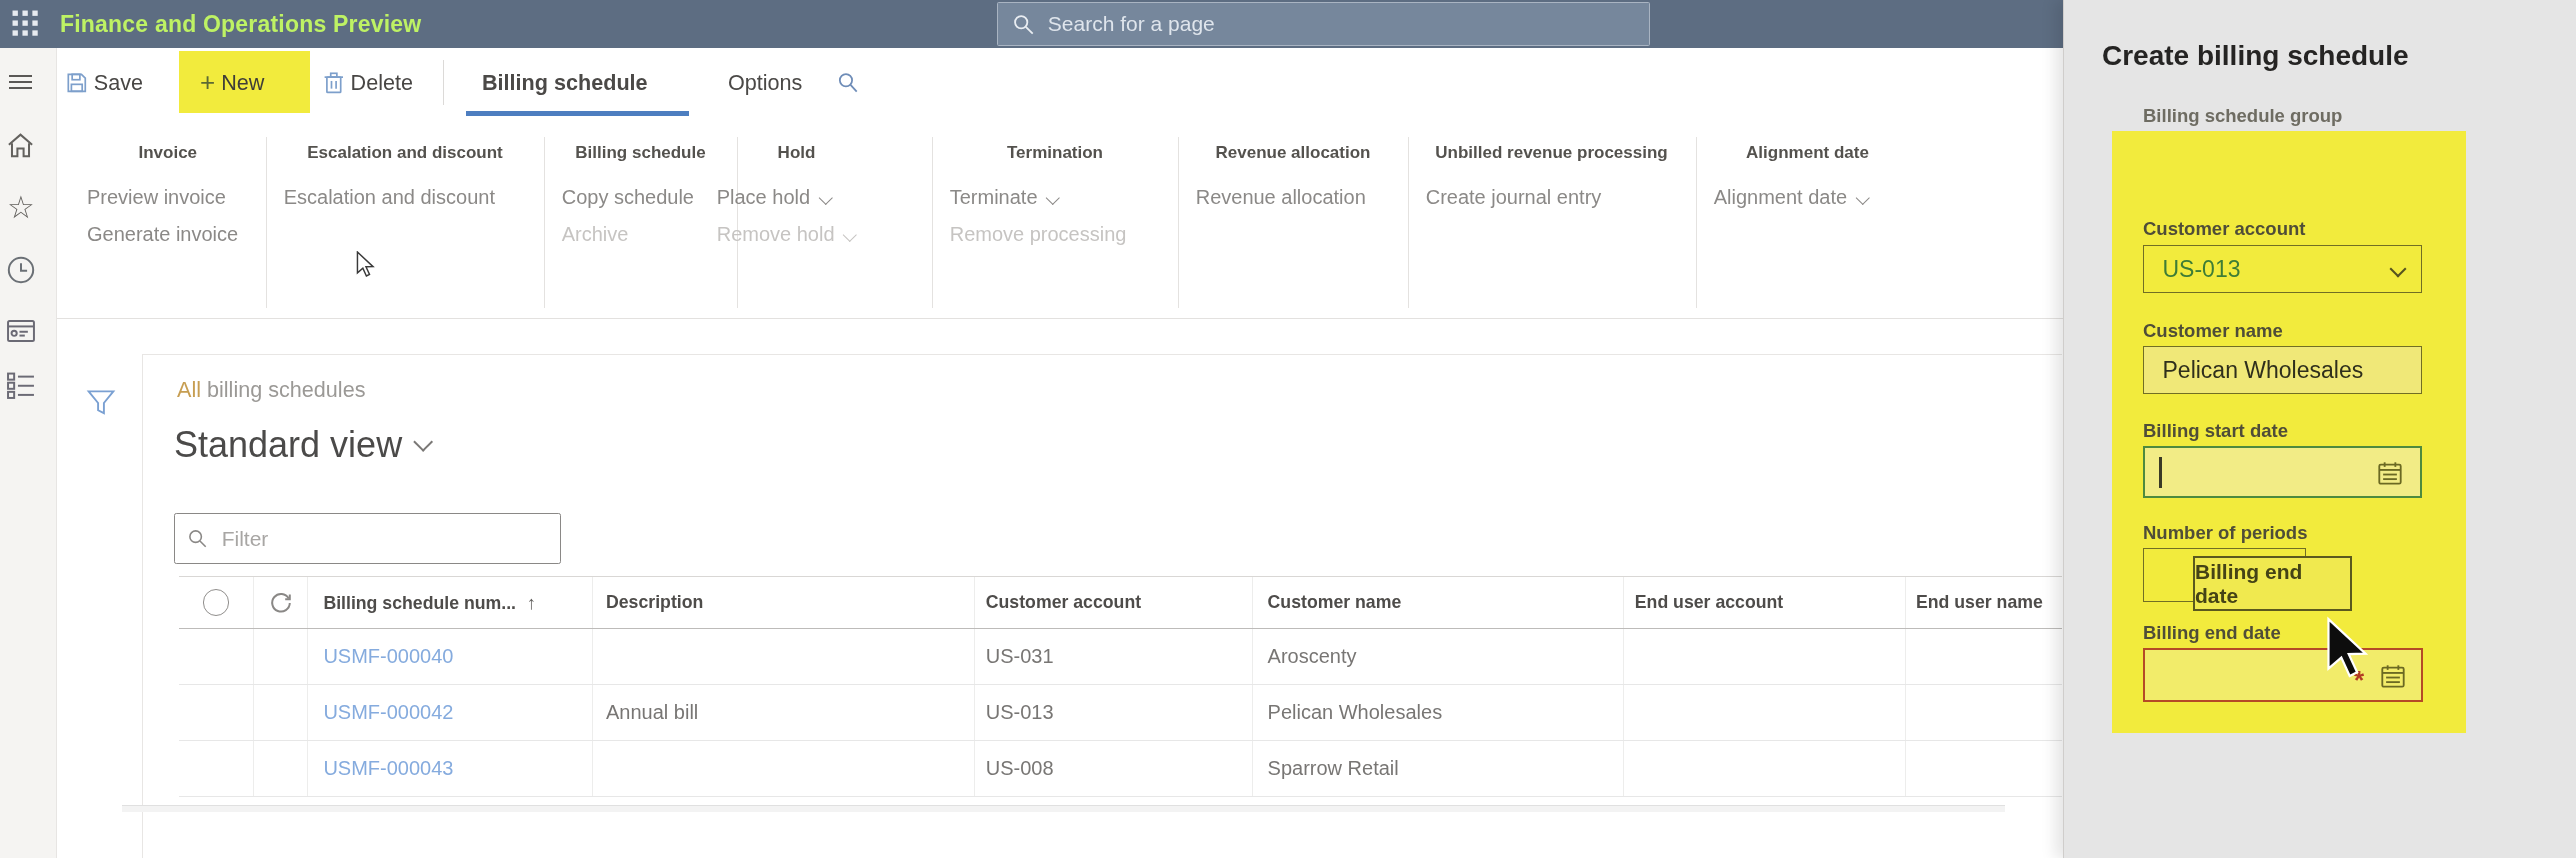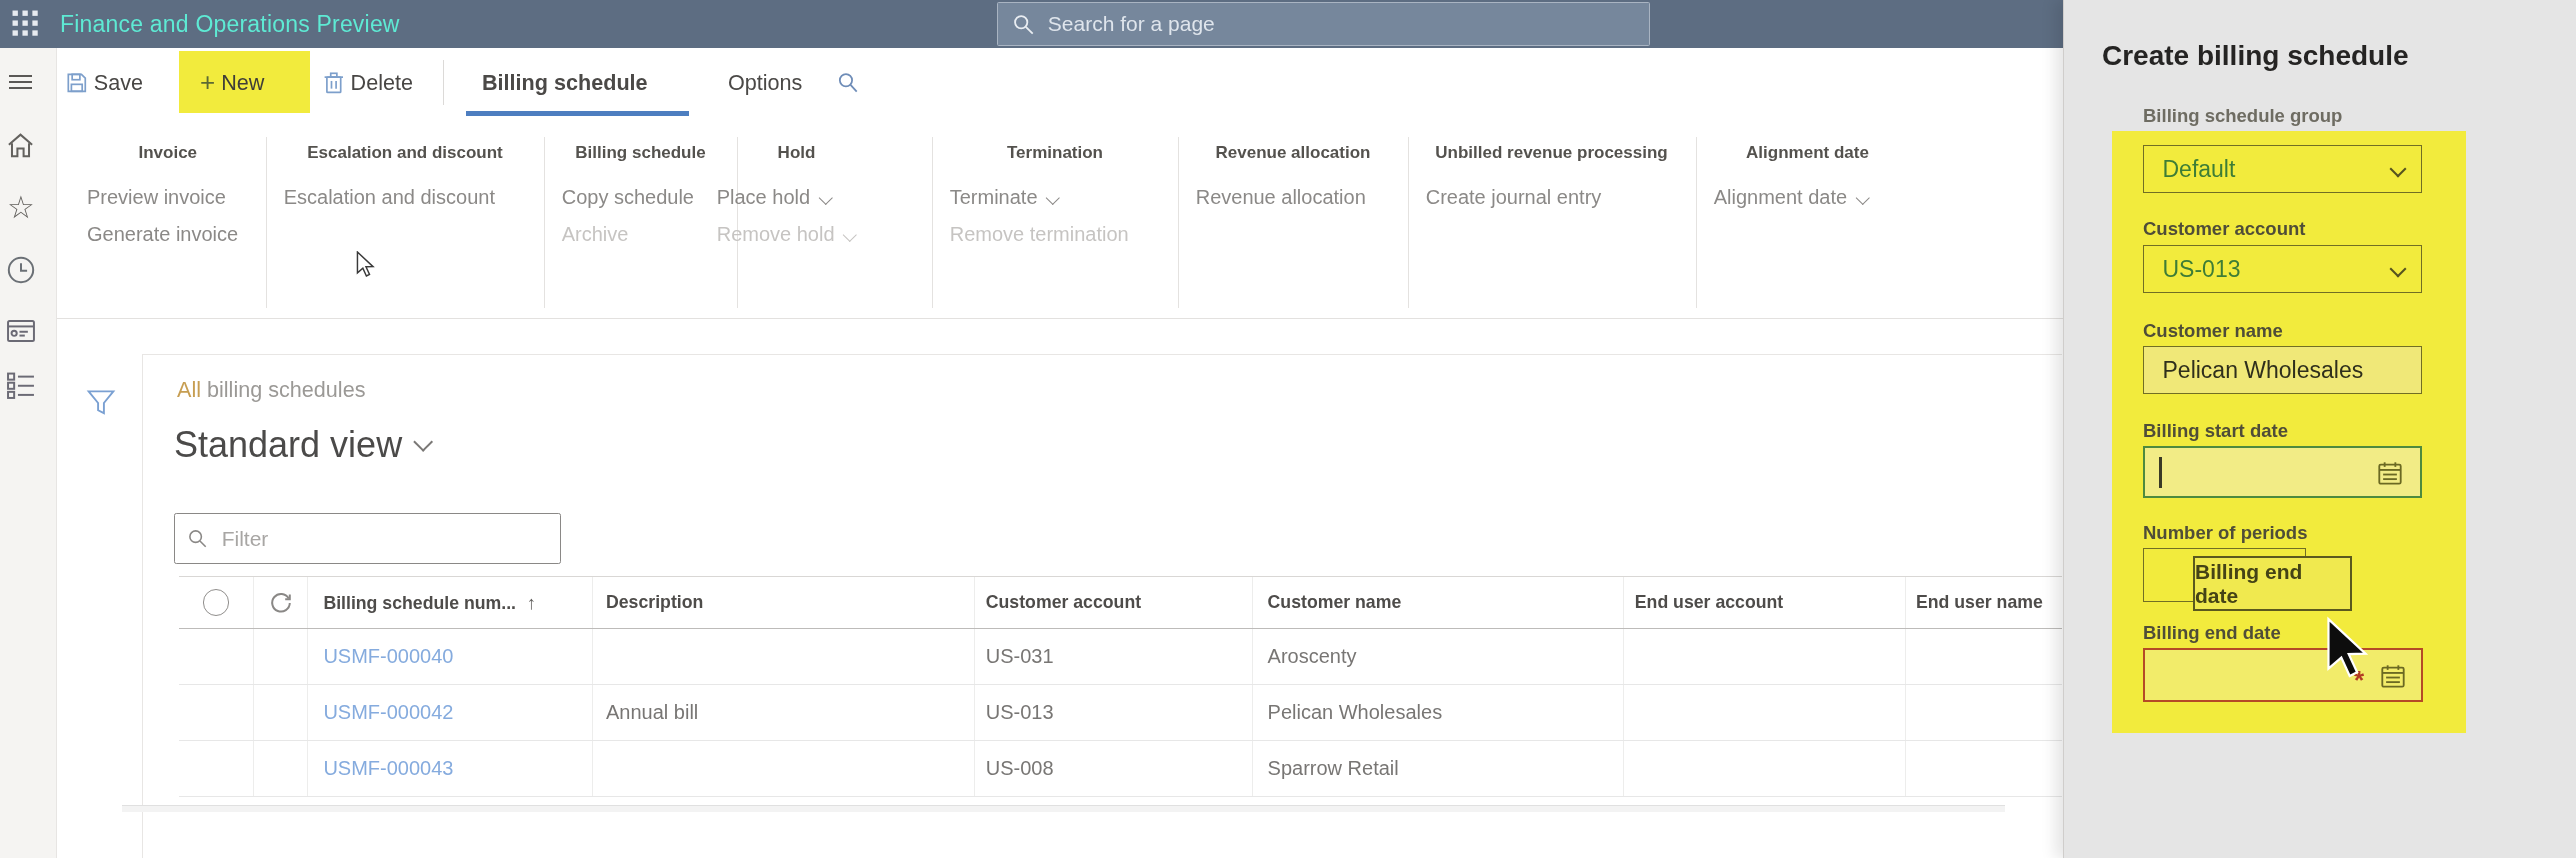--- a/index.html
+++ b/index.html
@@ -2,21 +2,21 @@
 <html style="font-size:12.3px"><head>
 <meta charset="utf-8">
 <style>
   html,body{margin:0;padding:0;background:#ffffff;}
   .stage{position:relative;width:2576px;height:859px;overflow:hidden;
          font-family:"Liberation Sans",sans-serif;background:#ffffff;}
   
   .topbar{position:absolute;left:0;top:0;width:2063px;height:48px;background:#5d6d82;}
   .waffle{position:absolute;left:10.8px;top:9.2px;width:29px;height:29px;}
   .topbar-title{position:absolute;left:60px;top:0;height:48px;line-height:48px;
-                color:#5eead4;font-size:23px;font-weight:400;letter-spacing:0.2px;}
+                color:#bef264;font-size:23px;font-weight:700;letter-spacing:0.2px;}
   .topsearch{position:absolute;left:997px;top:2.3px;width:651px;height:42px;background:#76879c;
              border:0.8px solid #a9b4c2;border-radius:1.5px;display:flex;align-items:center;}
   .topsearch input{background:transparent;border:none;outline:none;color:#e9edf2;
                    font-size:21px;font-family:"Liberation Sans",sans-serif;width:539px;}
   .topsearch input::placeholder{color:#dfe5ec;opacity:1;}
   .topsearch .mag{margin:0 10.8px 0 14px;}
   
   .sidebar{position:absolute;left:0;top:48px;width:56px;height:811px;background:#f5f4f2;
            border-right:0.8px solid #e7e5e3;}
   .side-ic{position:absolute;left:3.8px;width:34px;height:34px;display:flex;align-items:center;justify-content:center;}
@@ -245,21 +245,21 @@
       <div class="rgroup" style="left:642px;width:195px;">
         <div class="gtitle">Hold</div>
         <div class="ritem r1"><span>Place hold</span><span class="chev"></span></div>
         <div class="ritem r2 disabled"><span>Remove hold</span><span class="chev"></span></div>
       </div>
       <div class="rdiv" style="left:875px;"></div>
 
       <div class="rgroup" style="left:875px;width:246px;">
         <div class="gtitle">Termination</div>
         <div class="ritem r1"><span>Terminate</span><span class="chev"></span></div>
-        <div class="ritem r2 disabled">Remove termination</div>
+        <div class="ritem r2 disabled">Remove processing</div>
       </div>
       <div class="rdiv" style="left:1121px;"></div>
 
       <div class="rgroup" style="left:1121px;width:230px;">
         <div class="gtitle">Revenue allocation</div>
         <div class="ritem r1">Revenue allocation</div>
       </div>
       <div class="rdiv" style="left:1351px;"></div>
 
       <div class="rgroup" style="left:1351px;width:287px;">
@@ -359,24 +359,20 @@
     <svg width="18.5" height="26" viewBox="0 0 17 25">
       <path d="M1 1 L1 21 L6.2 16.6 L9.6 24 L12.6 22.5 L9.2 15.2 L16 15 Z" fill="#ffffff" stroke="#3a3a3a" stroke-width="1.4"></path>
     </svg>
   </div>
 
   <div class="panel">
     <div class="panel-title">Create billing schedule</div>
     <div class="hl-block"></div>
 
     <div class="fld-label onwhite" style="top:105px;">Billing schedule group</div>
-    <div class="fld" style="top:145px;">
-      <span class="val">Default</span>
-      <span class="chevsel"></span>
-    </div>
 
     <div class="fld-label" style="top:218px;">Customer account</div>
     <div class="fld" style="top:245px;">
       <span class="val">US-013</span>
       <span class="chevsel"></span>
     </div>
 
     <div class="fld-label" style="top:320px;">Customer name</div>
     <div class="fld textfld" style="top:346px;">
       <span>Pelican Wholesales</span>

